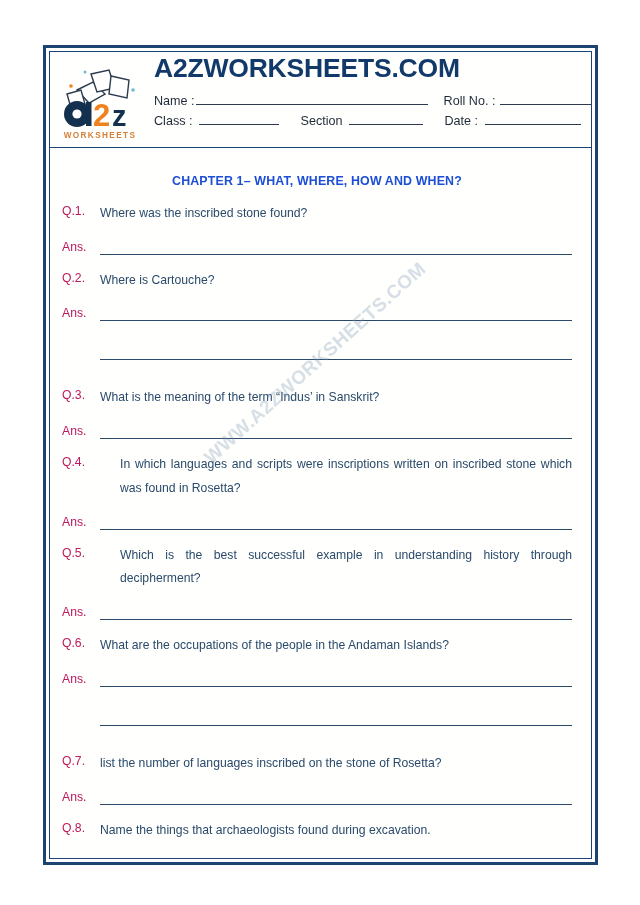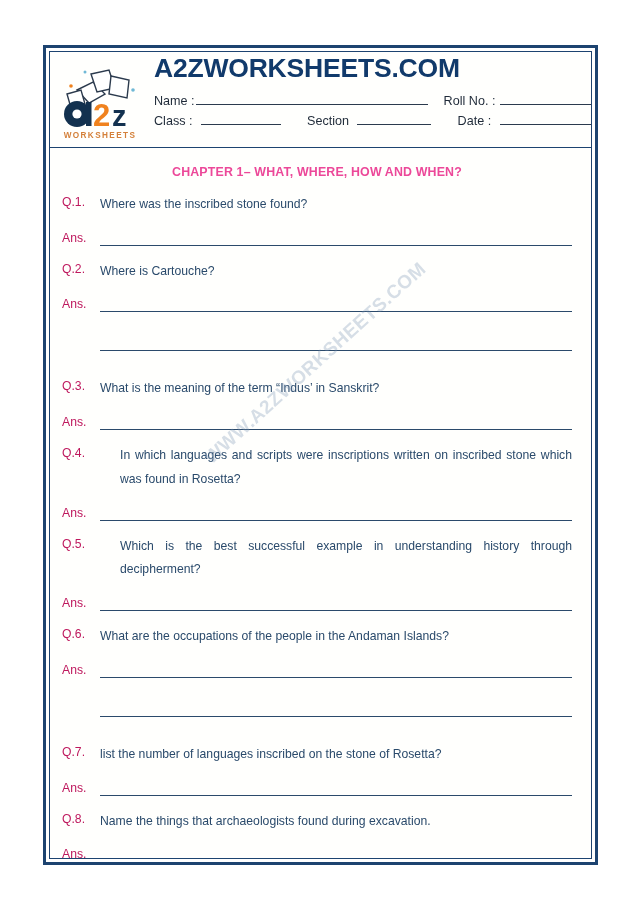--- a/index.html
+++ b/index.html
@@ -92,21 +92,20 @@
     margin-bottom: 10px;
   }
 
   .field-row {
     display: flex;
     align-items: baseline;
     font-size: 12.6px;
     color: #1f2a38;
     margin-top: 5px;
     white-space: nowrap;
-    justify-content: space-between;
   }
   .field-row.row2 { }
 
   .field-label { color: #1f2a38; }
 
   .rule {
     display: inline-block;
     border-bottom: 1.2px solid #2b3a4d;
     height: 12px;
   }
@@ -123,23 +122,23 @@
   .body {
     position: relative;
     padding: 12px 19px 0 12px;
     z-index: 2;
   }
 
   .chapter-title {
     text-align: center;
     font-size: 12.4px;
     font-weight: 700;
-    color: #ec4899;
+    color: #1d4ed8;
     letter-spacing: 0.15px;
-    margin: 5px 0 14px 0;
+    margin: 14px 0 14px 0;
   }
 
   .qa-row {
     display: flex;
     align-items: flex-start;
     margin-bottom: 12px;
   }
 
   .tag {
     flex: 0 0 38px;

